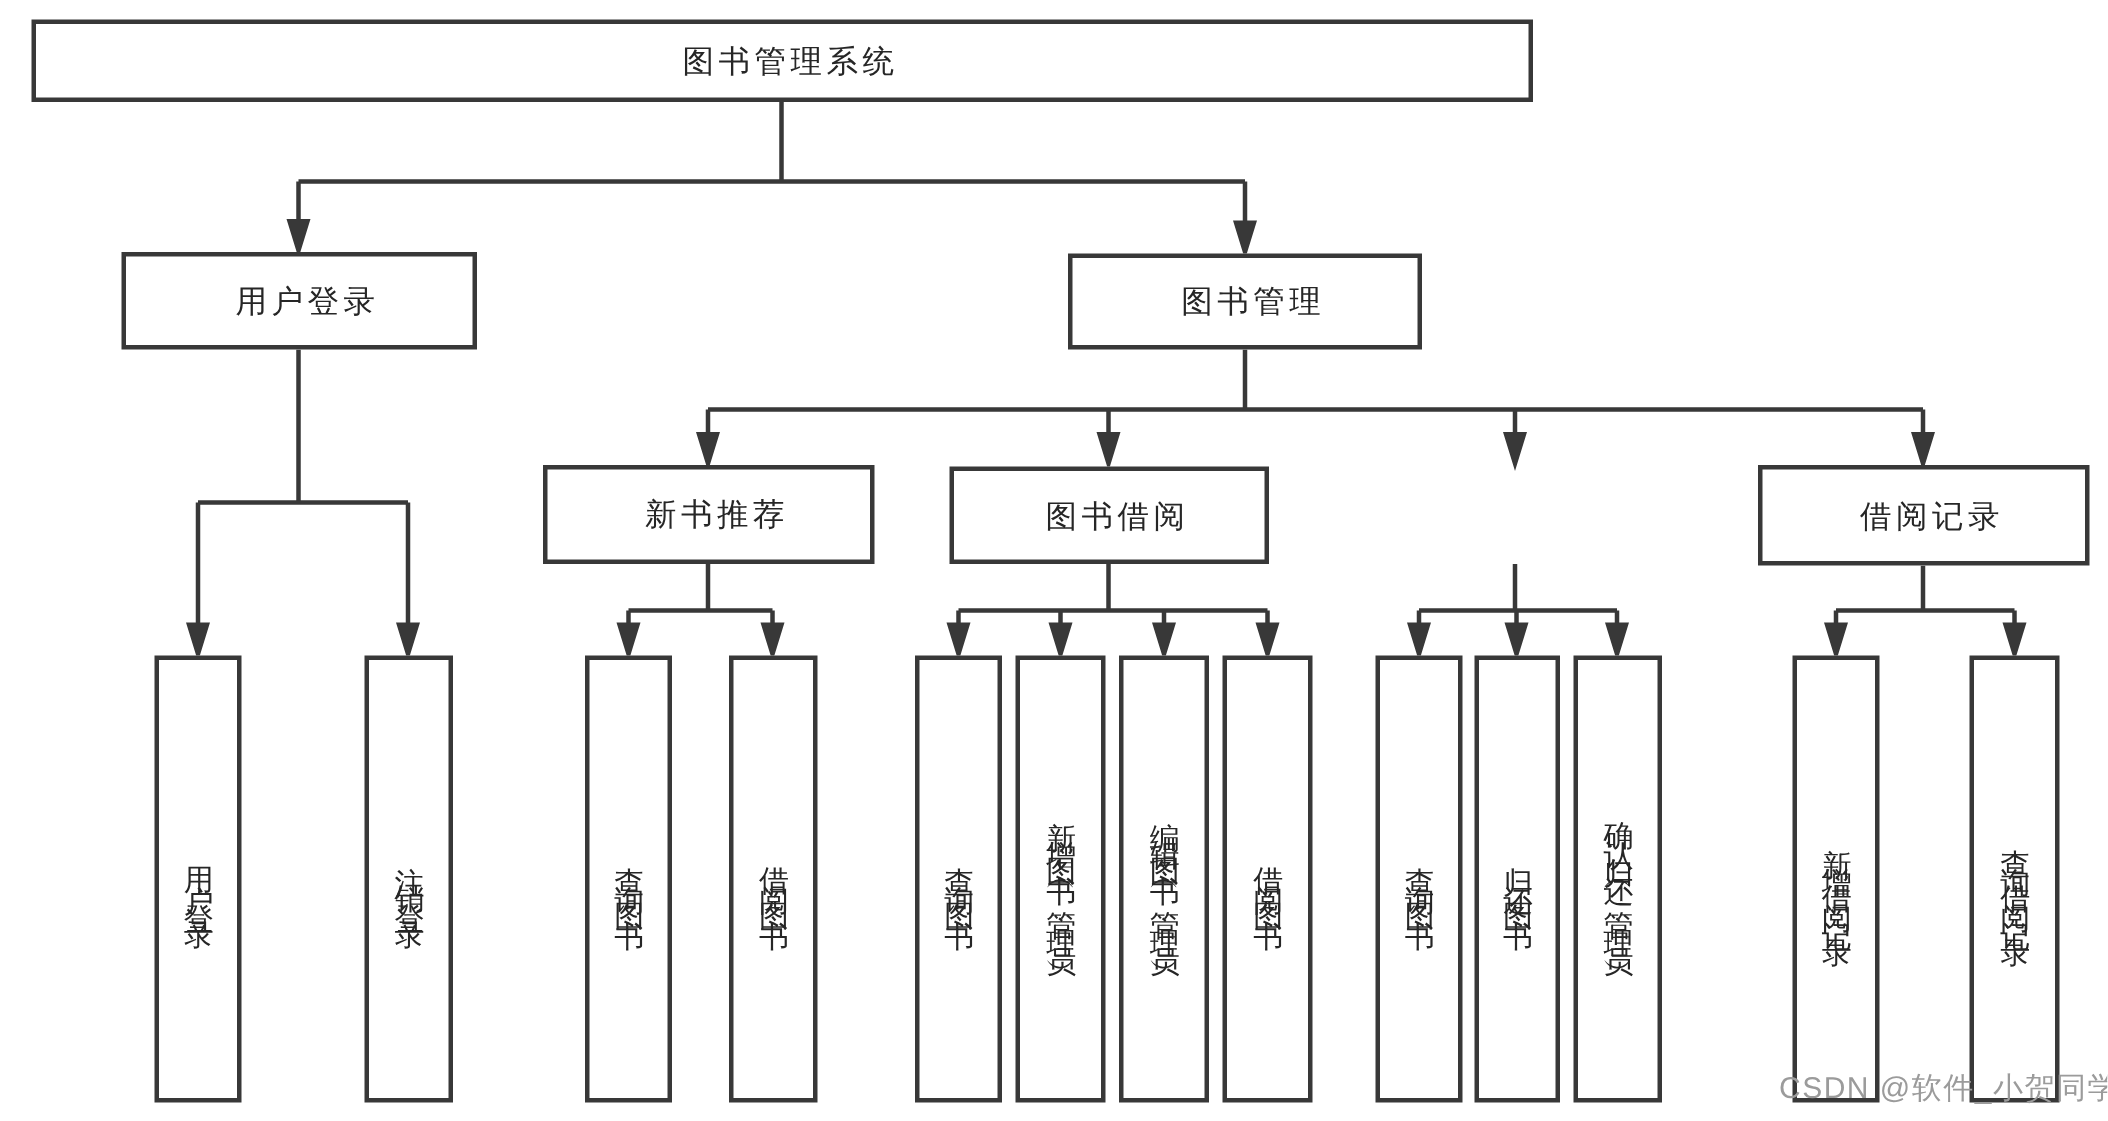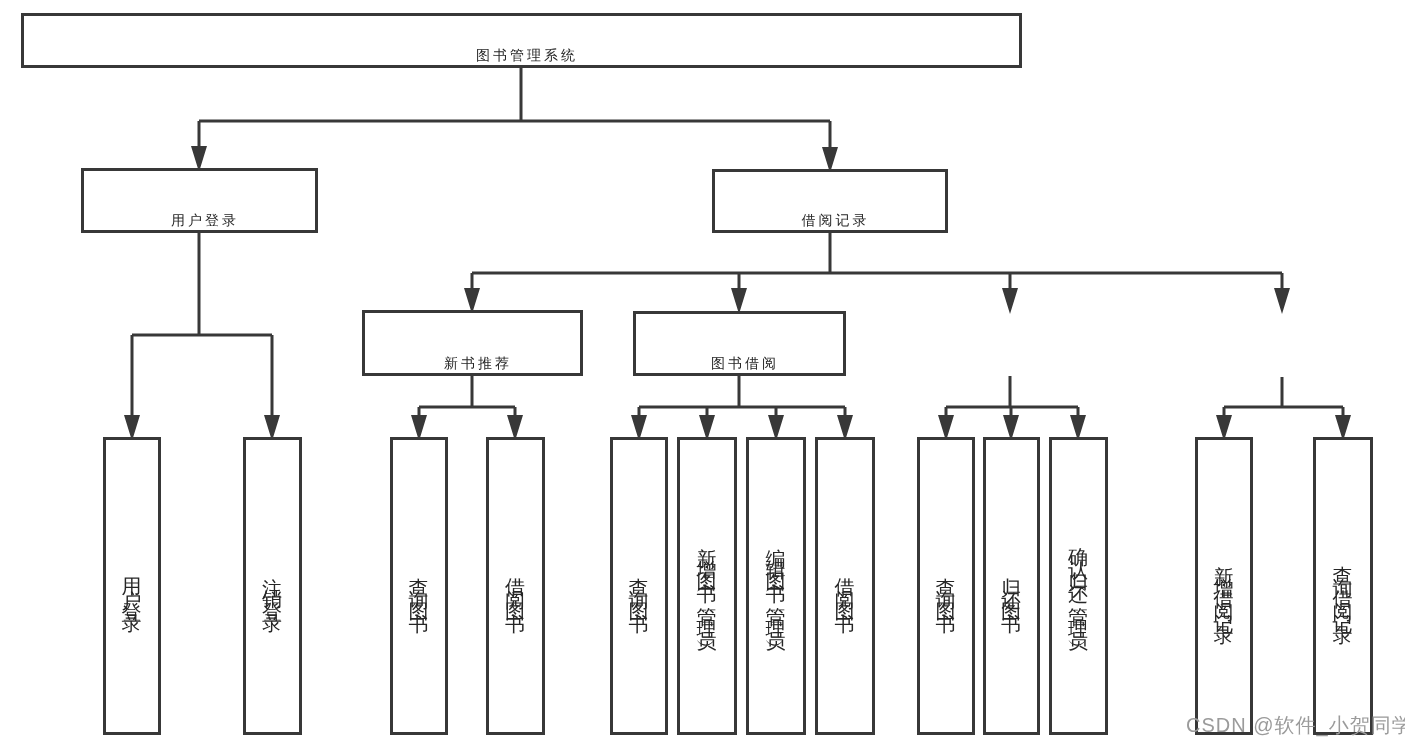--- a/index.html
+++ b/index.html
@@ -14,23 +14,23 @@
     background:#ffffff;
     font-family:"Liberation Sans","DejaVu Sans",sans-serif;
     overflow:hidden;
   }
   svg.wires{position:absolute;left:0;top:0;z-index:1;}
   .box{
     position:absolute;
     box-sizing:border-box;
     border:3px solid var(--line);
     background:#ffffff;
-    display:flex;align-items:flex-end;justify-content:center;
+    display:flex;align-items:center;justify-content:center;
     color:var(--text);
-    font-size:14px;letter-spacing:3px;
+    font-size:21px;letter-spacing:3px;
     z-index:2;
     white-space:nowrap;
     padding-left:11px;
   }
   .vbox{
     position:absolute;
     box-sizing:border-box;
     border:3px solid var(--line);
     background:#ffffff;
     display:flex;align-items:center;justify-content:center;
@@ -98,28 +98,31 @@
   </svg>
 
   <div class="box" style="left:21px;top:13px;width:1001px;height:55px">
     <span>图书管理系统</span>
   </div>
 
   <div class="box" style="left:81px;top:168px;width:237px;height:65px">
     <span>用户登录</span>
   </div>
   <div class="box" style="left:712px;top:169px;width:236px;height:64px">
-    <span>借阅记录</span>
+    <span>图书管理</span>
   </div>
 
   <div class="box" style="left:362px;top:310px;width:221px;height:66px">
     <span>新书推荐</span>
   </div>
   <div class="box" style="left:633px;top:311px;width:213px;height:65px">
     <span>图书借阅</span>
+  </div>
+  <div class="box" style="left:1172px;top:310px;width:221px;height:67px">
+    <span>借阅记录</span>
   </div>
 
   <div class="vbox" style="left:103px;top:437px;width:58px;height:298px">
     <span>用户登录</span>
   </div>
   <div class="vbox" style="left:243px;top:437px;width:59px;height:298px">
     <span>注销登录</span>
   </div>
 
   <div class="vbox" style="left:390px;top:437px;width:58px;height:298px">

